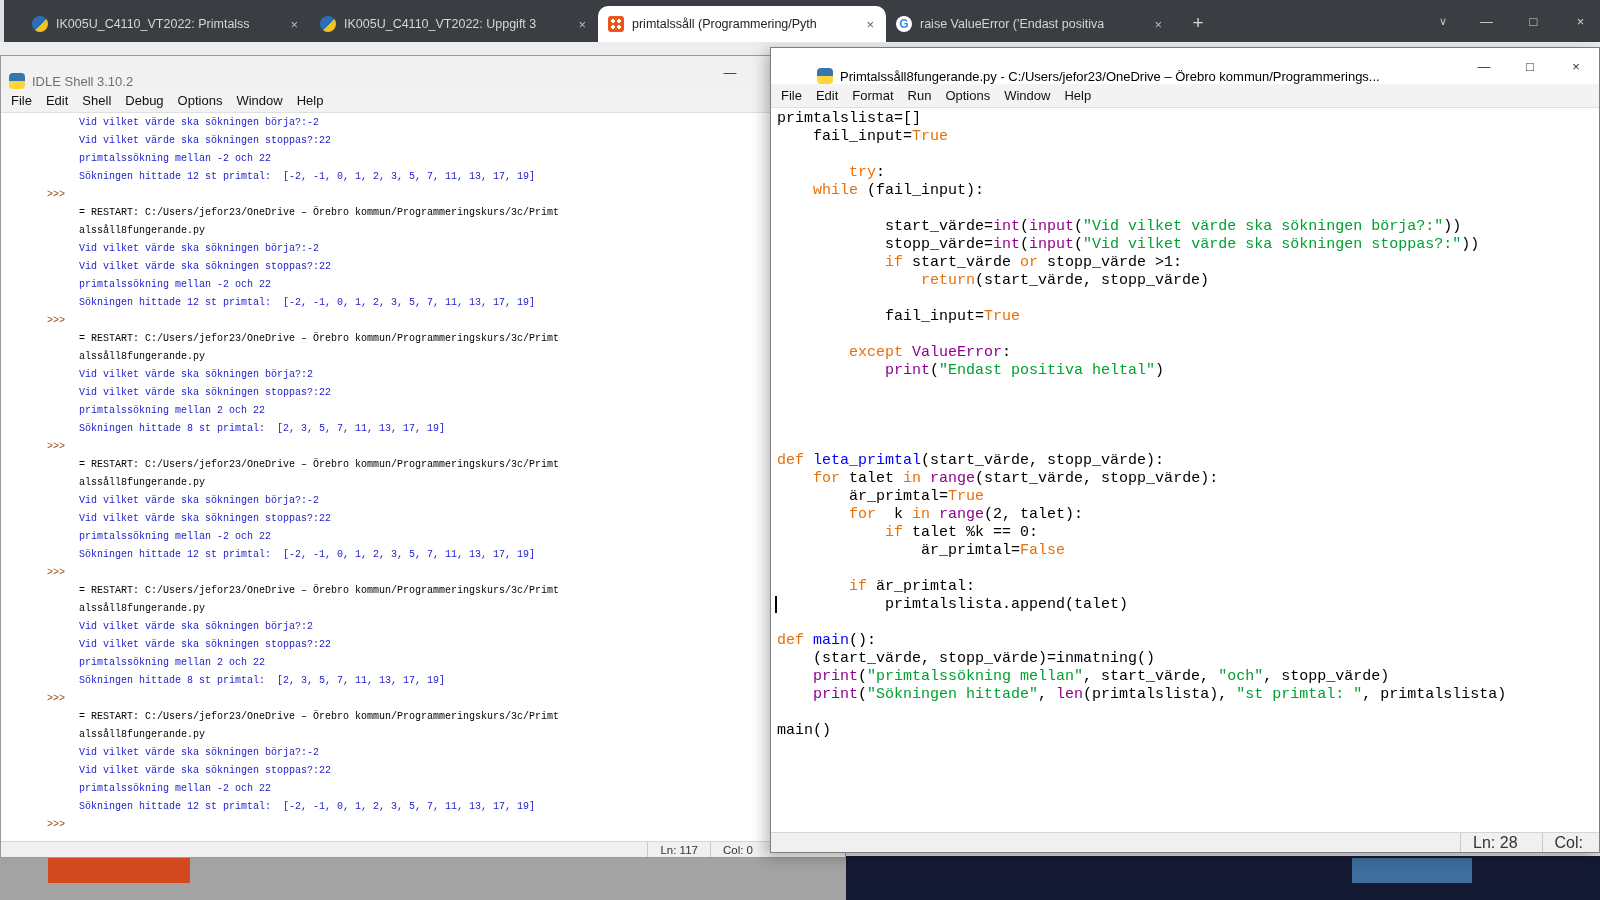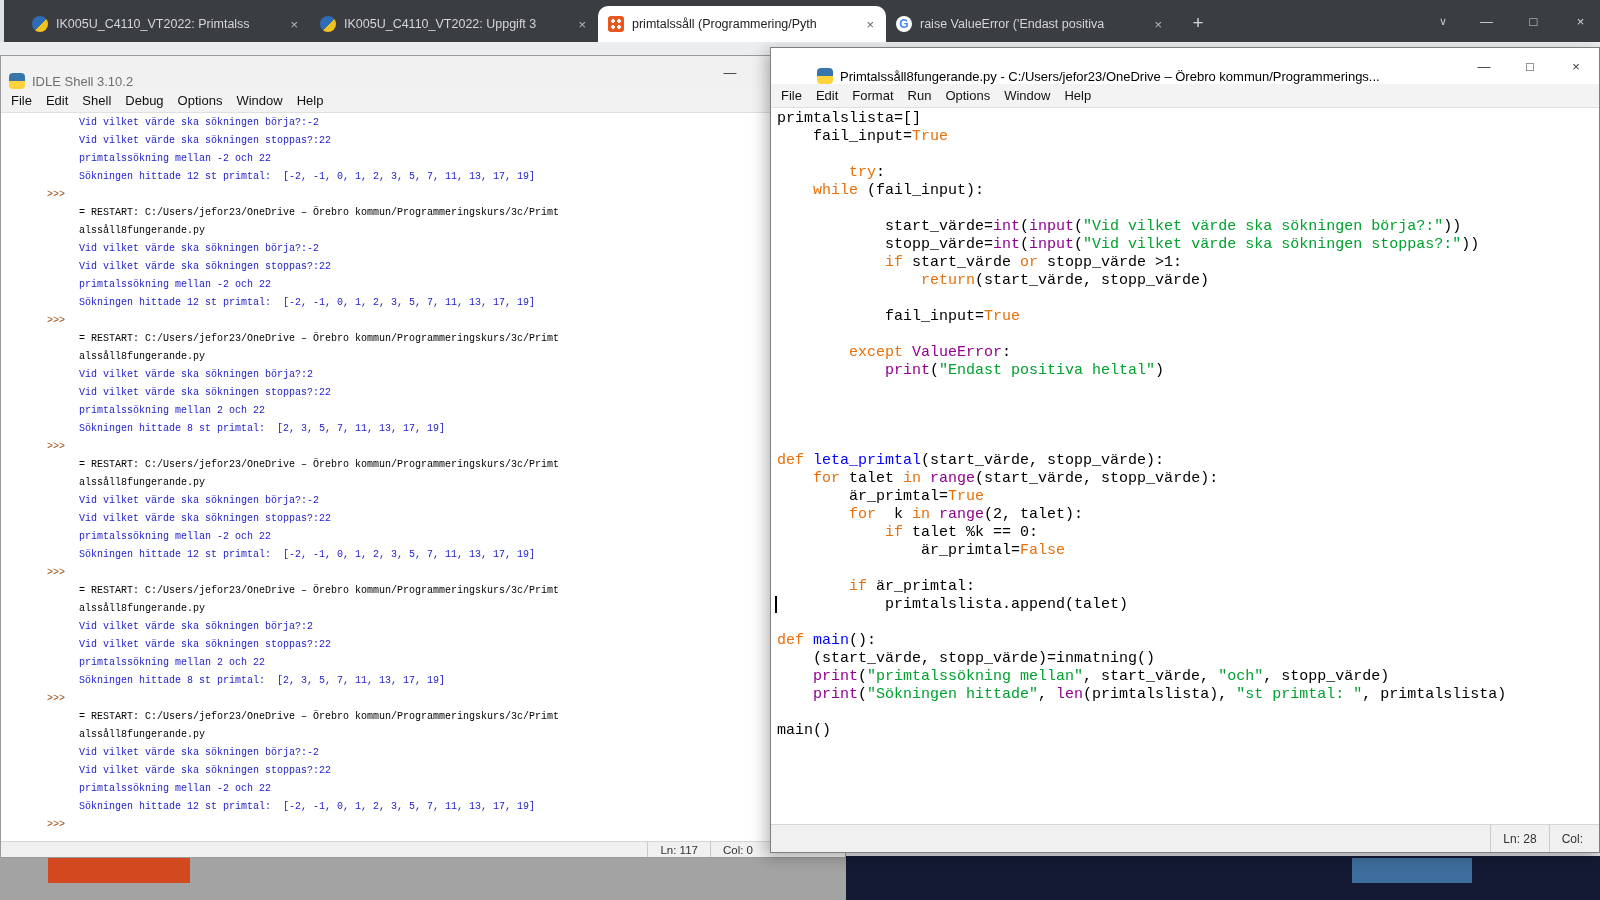--- a/index.html
+++ b/index.html
@@ -54,21 +54,21 @@
   .shell-body{position:absolute;left:1px;right:1px;top:58px;bottom:17px;background:#fff;overflow:hidden;}
   .sline{display:flex;height:18px;font-family:Liberation Mono, monospace;font-size:10px;line-height:18px;white-space:pre;padding-left:43px;}
   .sprompt{flex:0 0 34px;padding-left:2px;color:var(--prompt,#9c4b0e);}
   .stext.out{color:var(--out,#2020cc);}
   .stext.rst{color:#000;}
 
   
   #editor-win{left:770px;top:47px;width:830px;height:806px;z-index:3;border-color:#7e7e7e;box-shadow:-4px 4px 14px rgba(0,0,0,.28);}
   #editor-win .titlebar{height:36px;background:#fff;color:#000;margin-left:38px;}
   #editor-win .menubar{background:#f3f3f3;}
-  #editor-win .statusbar{height:28px;padding-right:4px;font-size:12px;}
+  #editor-win .statusbar{height:20px;padding-right:4px;font-size:16px;gap:12px;}
   .code{position:absolute;left:1px;right:1px;top:60px;bottom:19px;background:#fff;overflow:hidden;padding:2px 0 0 5px;}
   .cl{height:18px;font-family:"Liberation Mono",monospace;font-size:15px;line-height:18px;white-space:pre;}
   .tok-n{color:#000;}
   .tok-k{color:var(--kw,#e8700a);}
   .tok-b{color:var(--builtin,#900090);}
   .tok-s{color:var(--str,#00aa00);}
   .tok-d{color:var(--defname,#0000ff);}
   .cursor{position:absolute;left:3px;top:488px;width:2px;height:17px;background:#000;}
 </style>
 </head>

